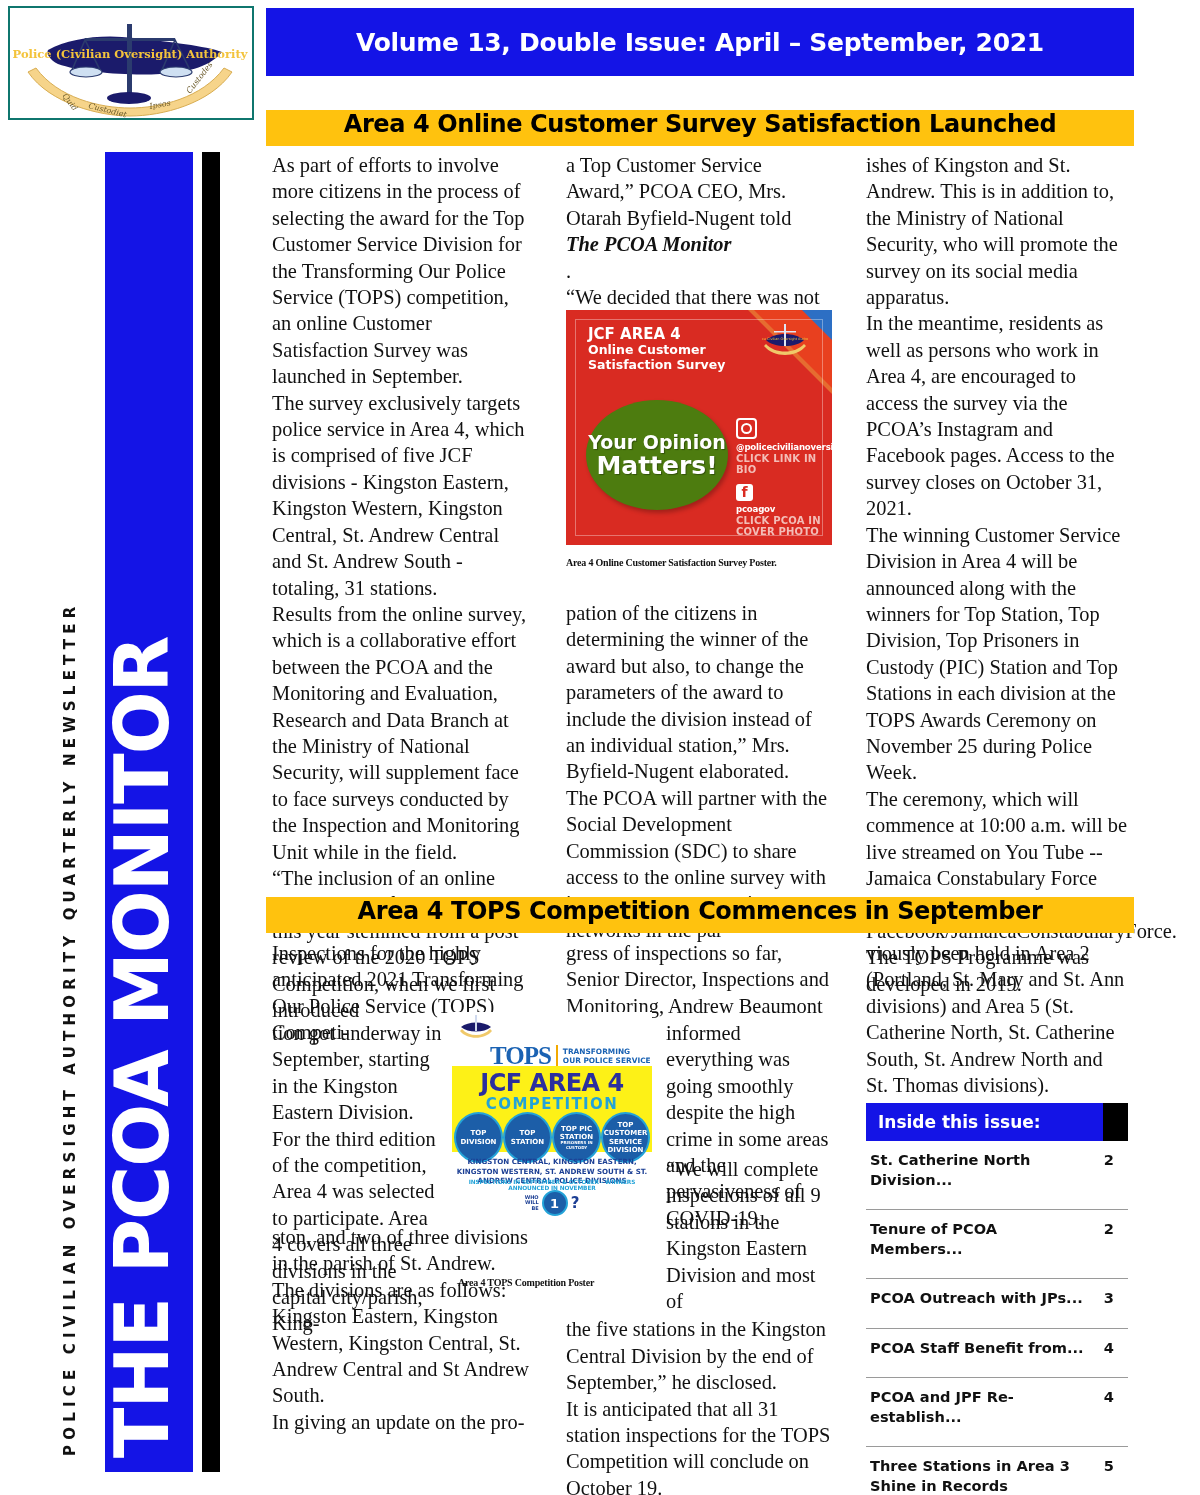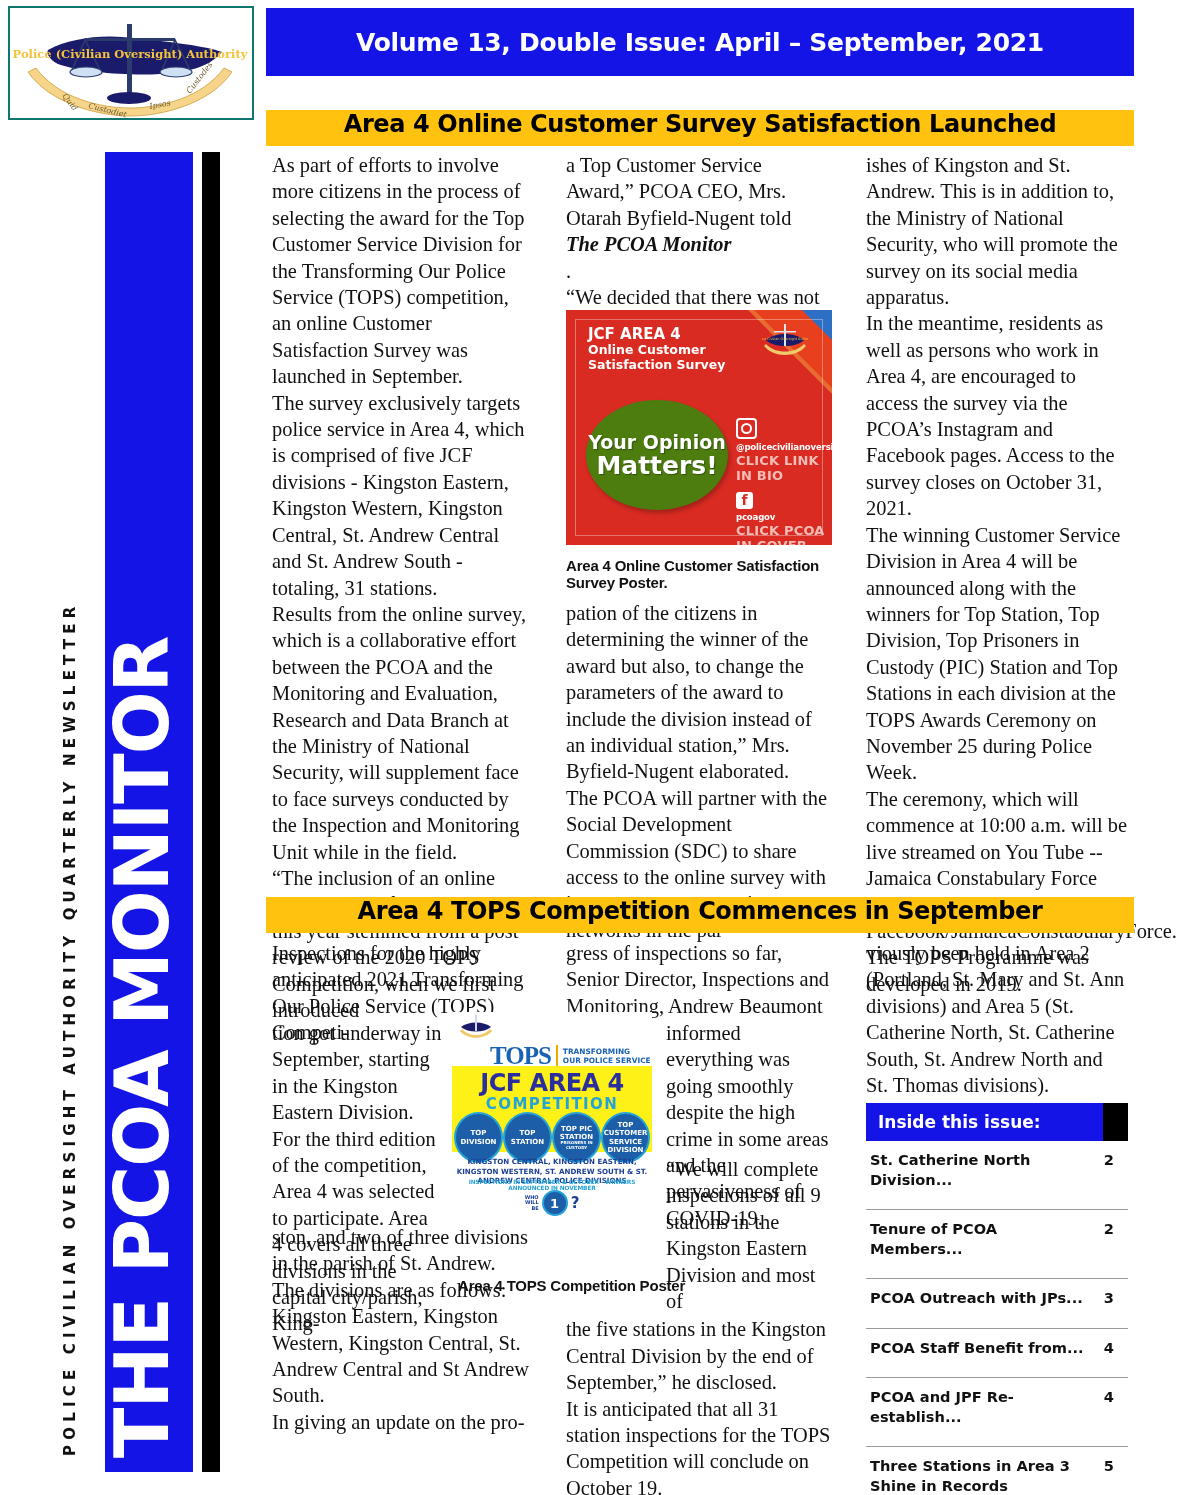--- a/index.html
+++ b/index.html
@@ -69,22 +69,22 @@
      display:flex;flex-direction:column;align-items:center;justify-content:center;box-shadow:2px 3px 4px rgba(0,0,0,.25);}
   .bubble .b1{color:#fff;font-family:"DejaVu Sans",sans-serif;font-weight:bold;font-size:19px;text-shadow:1px 1px 1px rgba(0,0,0,.35);}
   .bubble .b2{color:#fff;font-family:"DejaVu Sans",sans-serif;font-weight:bold;font-size:25px;margin-top:-2px;text-shadow:1px 1px 1px rgba(0,0,0,.35);}
   .bubble-tail{position:absolute;left:122px;top:168px;width:0;height:0;border-left:26px solid #5bb9e0;border-bottom:22px solid transparent;transform:rotate(6deg);}
   .p1-social{position:absolute;left:170px;top:108px;width:92px;color:#fff;font-family:"DejaVu Sans",sans-serif;}
   .ig-glyph,.fb-glyph{width:17px;height:17px;border-radius:4px;background:#fff;display:flex;align-items:center;justify-content:center;}
   .ig-glyph{border:2px solid #fff;background:transparent;}
   .ig-glyph i{display:block;width:7px;height:7px;border:2px solid #fff;border-radius:50%;}
   .fb-glyph{background:#fff;color:#d92b22;font-weight:bold;font-size:14px;line-height:17px;font-family:"DejaVu Sans",sans-serif;border-radius:3px;}
   .p1-handle{font-size:8.6px;font-weight:bold;margin-top:3px;letter-spacing:-0.2px;}
-  .p1-sub{font-size:13px;font-weight:bold;color:#f3bdb7;margin-top:1px;letter-spacing:.2px;}
-  .cap{position:absolute;font-family:Liberation Sans, sans-serif;font-weight:bold;font-size:15px;color:#111;letter-spacing:-0.2px;}
+  .p1-sub{font-size:10px;font-weight:bold;color:#f3bdb7;margin-top:1px;letter-spacing:.2px;}
+  .cap{position:absolute;font-family:Liberation Serif, serif;font-weight:bold;font-size:10px;color:#111;letter-spacing:-0.2px;}
   #cap1{left:566px;top:557px;width:290px;}
   #cap2{left:458px;top:1277px;width:230px;}
 
   
   .poster2{position:absolute;left:452px;top:1012px;width:200px;height:205px;background:#fff;overflow:hidden;}
   .p2-seal{position:absolute;left:6px;top:2px;width:36px;height:28px;}
   .p2-tops{position:absolute;left:38px;top:30px;display:flex;align-items:center;gap:5px;}
   .p2-tops .t{font-family:Liberation Serif, serif;font-weight:bold;font-size:25px;color:#1a62b3;letter-spacing:-1px;}
   .p2-tops .bar{width:2px;height:22px;background:#f2a900;}
   .p2-tops .s{font-family:"DejaVu Sans",sans-serif;font-weight:bold;font-size:7.4px;color:#1a62b3;line-height:1.25;}

